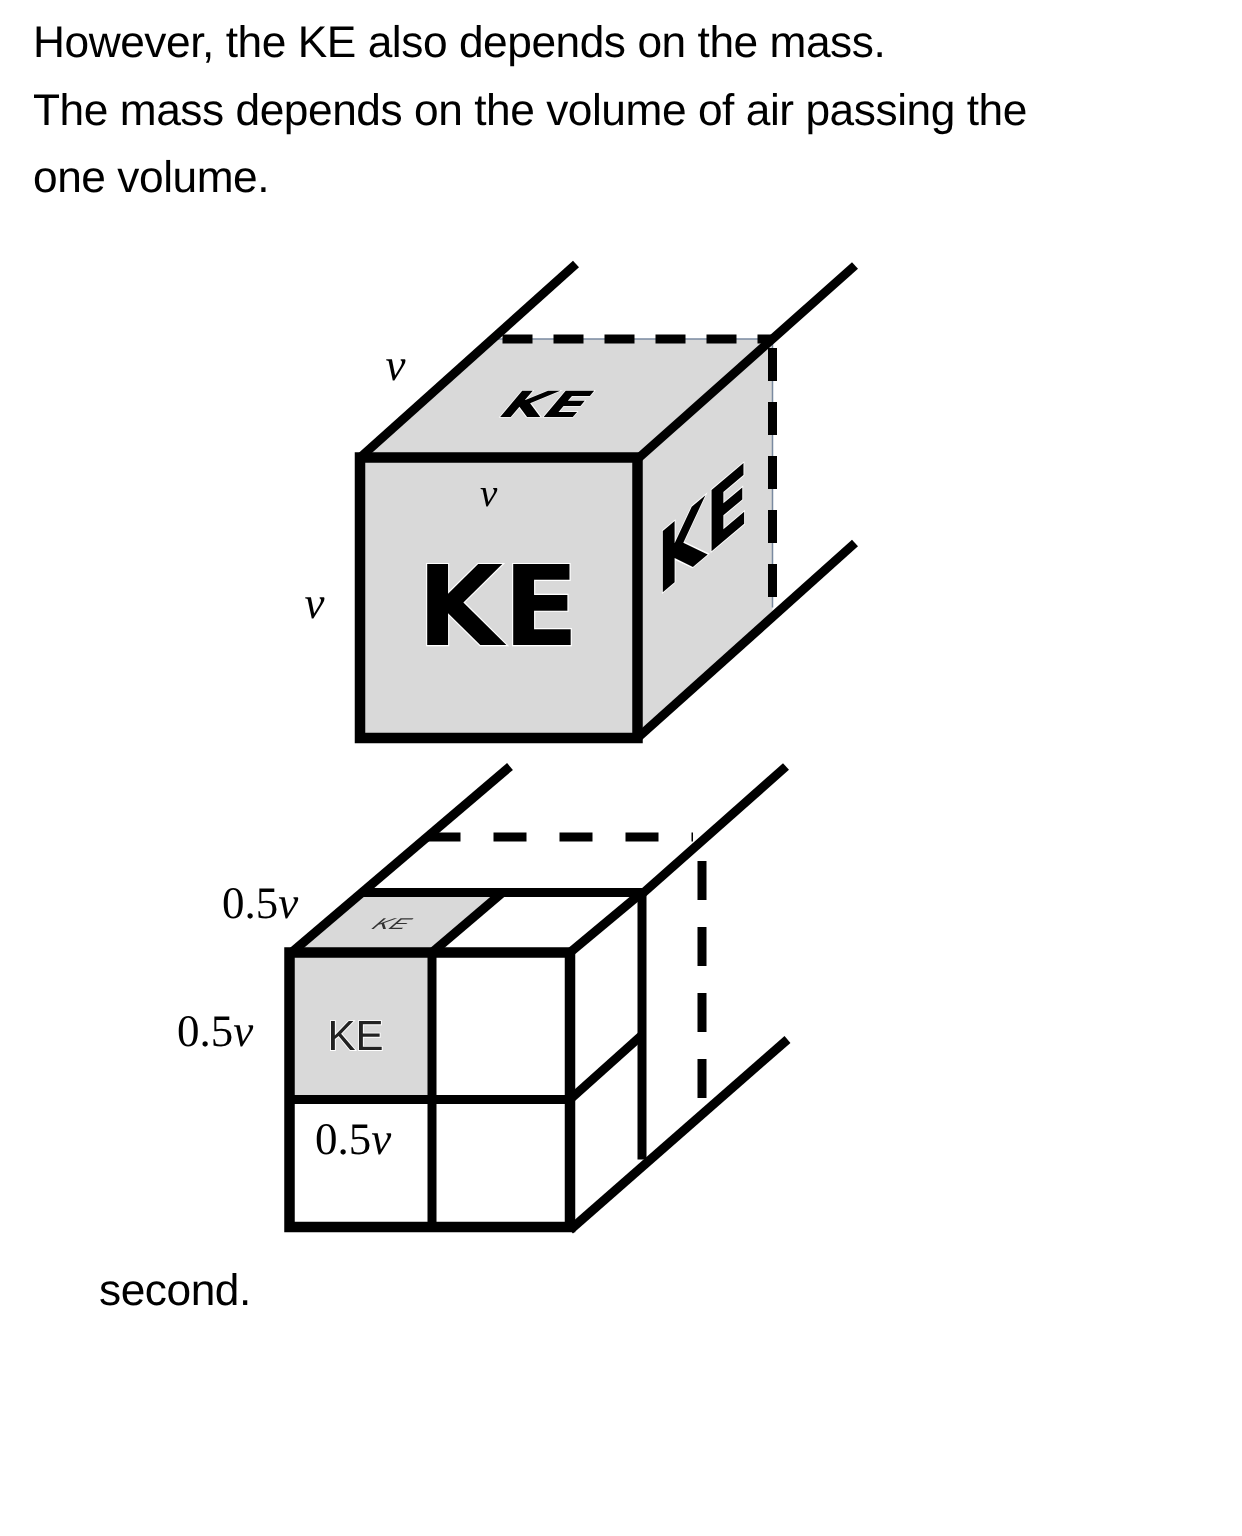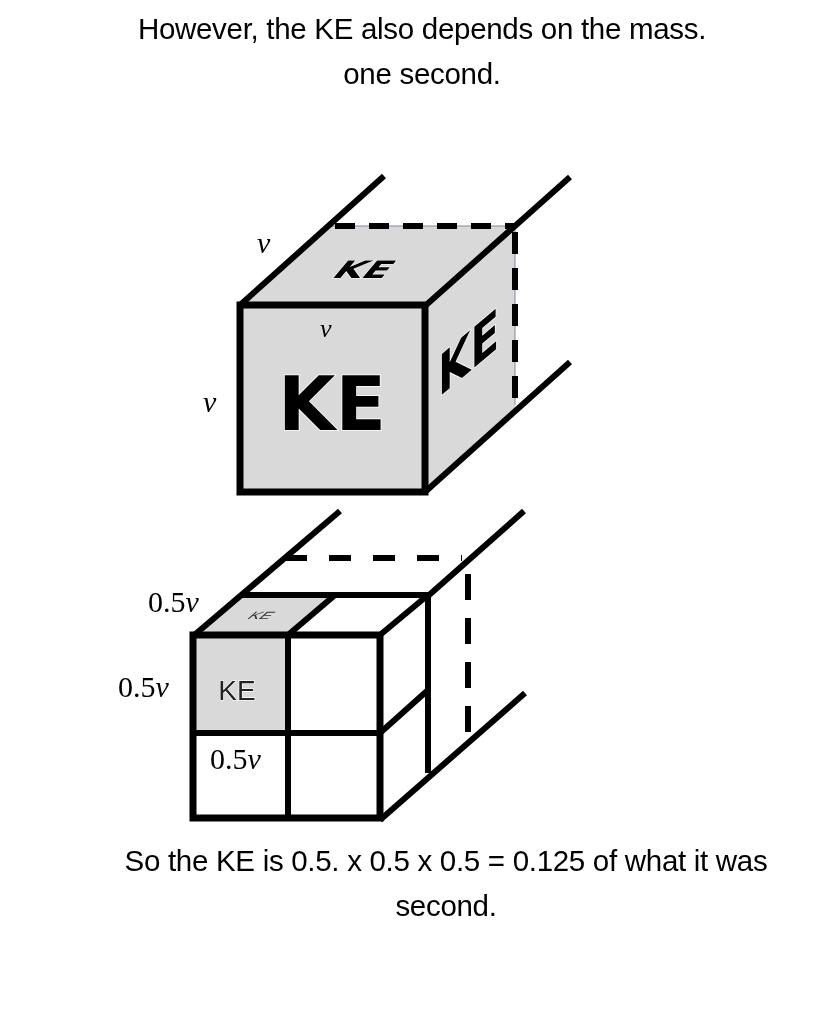--- a/index.html
+++ b/index.html
@@ -1,33 +1,34 @@
 <!DOCTYPE html>
 <html><head>
 <meta charset="utf-8">
 <style>
   html, body { margin: 0; padding: 0; background: #ffffff; }
   body { width: 828px; height: 1024px; position: relative; overflow: hidden;
          font-family: "Liberation Sans", "DejaVu Sans", sans-serif; color: #000; }
   .text-block { position: absolute; font-size: 29.5px; line-height: 45px; letter-spacing: -0.3px; }
   #intro { left: 22px; top: 6px; width: 800px; }
   #conclusion { left: 66px; top: 838px; width: 760px; }
-  .line { display: block; white-space: nowrap; text-align: center; }
+  .line { display: block; white-space: nowrap; }
   .line i { font-style: italic; }
   svg { position: absolute; left: 0; top: 0; }
   .lbl { font-family: "Liberation Serif", "DejaVu Serif", serif; font-style: italic; }
   .num { font-family: "Liberation Serif", "DejaVu Serif", serif; }
   .ke { font-family: "DejaVu Sans", "Liberation Sans", sans-serif; font-weight: bold; }
 </style>
 </head>
 <body>
 
 <div id="intro" class="text-block">
   <span class="line">However, the KE also depends on the mass.</span>
-  <span class="line">one second.</span>
+  <span class="line">The mass depends on the volume of air passing the</span>
+  <span class="line">one volume.</span>
 </div>
 
 <svg width="828" height="1024" viewBox="0 0 828 1024">
 
   <g>
 
     <polygon points="240,305 330,226 515,226 425,305" fill="#d9d9d9"></polygon>
     <polygon points="425,305 515,226 515,410 425,492" fill="#d9d9d9"></polygon>
     <rect x="240" y="305" width="185" height="187" fill="#d9d9d9"></rect>
 
@@ -79,15 +80,14 @@
     <text x="148" y="612" font-size="30"><tspan class="num">0.5</tspan><tspan class="lbl">v</tspan></text>
     <text x="118" y="697" font-size="30"><tspan class="num">0.5</tspan><tspan class="lbl">v</tspan></text>
     <text x="210" y="769" font-size="30"><tspan class="num">0.5</tspan><tspan class="lbl">v</tspan></text>
 
     <text x="237" y="700" font-size="28" text-anchor="middle" fill="#222" stroke="#fff" stroke-width="1.2" paint-order="stroke" font-family="Liberation Sans, sans-serif">KE</text>
     <text font-size="13" fill="#333" transform="translate(247,619) skewX(-40) scale(1.3,0.8)" font-family="Liberation Sans, sans-serif" font-style="italic">KE</text>
   </g>
 </svg>
 
 <div id="conclusion" class="text-block">
-  <span class="line">So the KE is 0.5. x 0.5 x 0.5 = 0.125 of what it was</span>
   <span class="line">second.</span>
 </div>
 
 </body></html>

